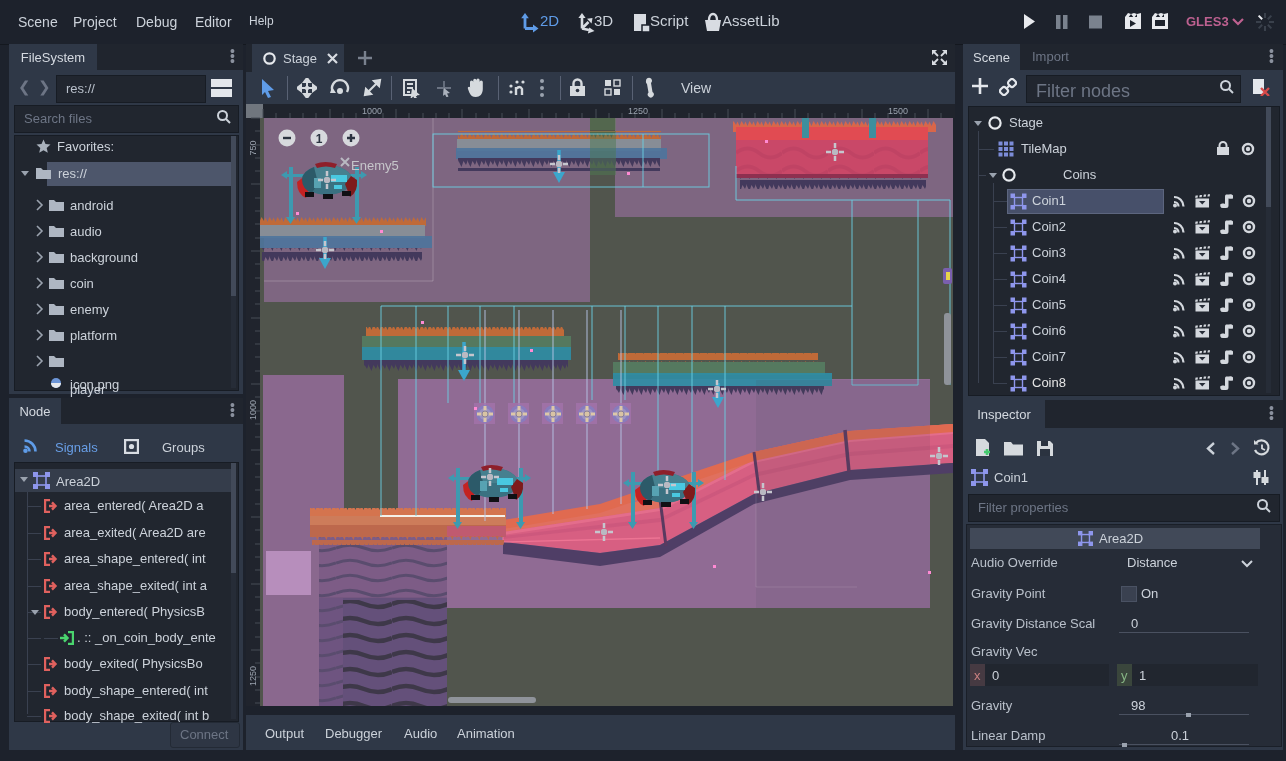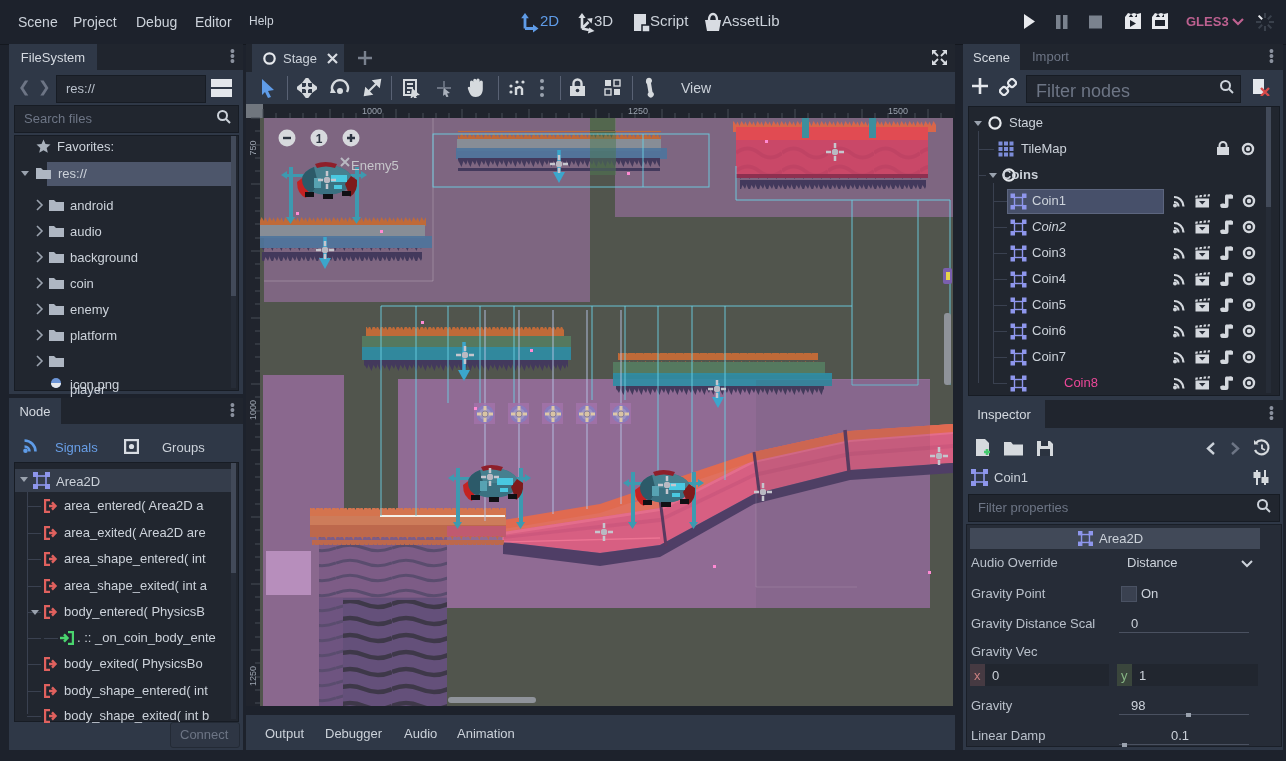--- a/index.html
+++ b/index.html
@@ -844,21 +844,21 @@
         <circle cx="7" cy="7" r="5" fill="none" stroke="#d4d8de" stroke-width="2.4"></circle>
         <circle cx="7" cy="7" r="2.2" fill="#d4d8de"></circle>
       </svg>
   <div class="abs" style="left:978px;top:175px;width:8px;height:1px;background:#3a4150;"></div>
   <svg class="abs" style="left:988px;top:172px;" width="10" height="8">
         <path d="M1 1 l4 5 4 -5" fill="#9aa2ae"></path>
       </svg>
   <svg class="abs" style="left:1001px;top:167px;" width="16" height="16">
         <circle cx="8" cy="8" r="5.6" fill="none" stroke="#e6e9ed" stroke-width="2.2"></circle>
       </svg>
-  <div class="abs txt" style="left:1002px;top:167px;color:#ccd2da;font-weight:bold;">Coins</div>
+  <div class="abs txt" style="left:1063px;top:167px;color:#ccd2da;">Coins</div>
   <div class="abs" style="left:993px;top:183px;width:1px;height:200px;background:#3a4150;"></div>
   <div class="abs" style="left:993px;top:201px;width:14px;height:1px;background:#3a4150;"></div>
   <div class="abs" style="left:1007px;top:189px;width:155px;height:23px;background:#47506a;border:1px solid #5d667f;"></div>
   <svg class="abs" style="left:1010px;top:193px;" width="17" height="17" viewBox="0 0 17 17">
         <g fill="#8e96ec">
           <rect x="4.5" y="4.5" width="8" height="8" fill="none" stroke="#8e96ec" stroke-width="1.4"></rect>
           <rect x="0.5" y="0.5" width="4.5" height="4.5"></rect>
           <rect x="12" y="0.5" width="4.5" height="4.5"></rect>
           <rect x="0.5" y="12" width="4.5" height="4.5"></rect>
           <rect x="12" y="12" width="4.5" height="4.5"></rect>
@@ -891,21 +891,21 @@
   <div class="abs" style="left:993px;top:227px;width:14px;height:1px;background:#3a4150;"></div>
   <svg class="abs" style="left:1010px;top:219px;" width="17" height="17" viewBox="0 0 17 17">
         <g fill="#8e96ec">
           <rect x="4.5" y="4.5" width="8" height="8" fill="none" stroke="#8e96ec" stroke-width="1.4"></rect>
           <rect x="0.5" y="0.5" width="4.5" height="4.5"></rect>
           <rect x="12" y="0.5" width="4.5" height="4.5"></rect>
           <rect x="0.5" y="12" width="4.5" height="4.5"></rect>
           <rect x="12" y="12" width="4.5" height="4.5"></rect>
         </g>
       </svg>
-  <div class="abs txt" style="left:1032px;top:219px;color:#ccd2da;font-style:italic;">Coin2</div>
+  <div class="abs txt" style="left:1032px;top:219px;color:#ccd2da;">Coin2</div>
   <svg class="abs" style="left:1172px;top:220px;" width="14" height="14">
         <g fill="none" stroke="#d4d8de" stroke-width="2.2">
           <path d="M2 8 a4.5 4.5 0 0 1 4.5 4.5 M2 3 a9.5 9.5 0 0 1 9.5 9.5"></path>
         </g>
         <circle cx="3" cy="11.5" r="2" fill="#d4d8de"></circle>
       </svg>
   <svg class="abs" style="left:1195px;top:220px;" width="15" height="14">
         <rect x="0.5" y="4.5" width="13.5" height="9" fill="#d4d8de"></rect>
         <rect x="1" y="1.5" width="2.4" height="2.2" fill="#d4d8de" transform="skewX(-14)"></rect>
         <rect x="5" y="1" width="2.4" height="2.2" fill="#d4d8de" transform="skewX(-14)"></rect>
@@ -1095,21 +1095,21 @@
   <div class="abs" style="left:993px;top:383px;width:14px;height:1px;background:#3a4150;"></div>
   <svg class="abs" style="left:1010px;top:375px;" width="17" height="17" viewBox="0 0 17 17">
         <g fill="#8e96ec">
           <rect x="4.5" y="4.5" width="8" height="8" fill="none" stroke="#8e96ec" stroke-width="1.4"></rect>
           <rect x="0.5" y="0.5" width="4.5" height="4.5"></rect>
           <rect x="12" y="0.5" width="4.5" height="4.5"></rect>
           <rect x="0.5" y="12" width="4.5" height="4.5"></rect>
           <rect x="12" y="12" width="4.5" height="4.5"></rect>
         </g>
       </svg>
-  <div class="abs txt" style="left:1032px;top:375px;color:#ec4899;margin-left:32px;">Coin8</div>
+  <div class="abs txt" style="left:1032px;top:375px;color:#e5e5e5;">Coin8</div>
   <svg class="abs" style="left:1172px;top:376px;" width="14" height="14">
         <g fill="none" stroke="#d4d8de" stroke-width="2.2">
           <path d="M2 8 a4.5 4.5 0 0 1 4.5 4.5 M2 3 a9.5 9.5 0 0 1 9.5 9.5"></path>
         </g>
         <circle cx="3" cy="11.5" r="2" fill="#d4d8de"></circle>
       </svg>
   <svg class="abs" style="left:1195px;top:376px;" width="15" height="14">
         <rect x="0.5" y="4.5" width="13.5" height="9" fill="#d4d8de"></rect>
         <rect x="1" y="1.5" width="2.4" height="2.2" fill="#d4d8de" transform="skewX(-14)"></rect>
         <rect x="5" y="1" width="2.4" height="2.2" fill="#d4d8de" transform="skewX(-14)"></rect>

